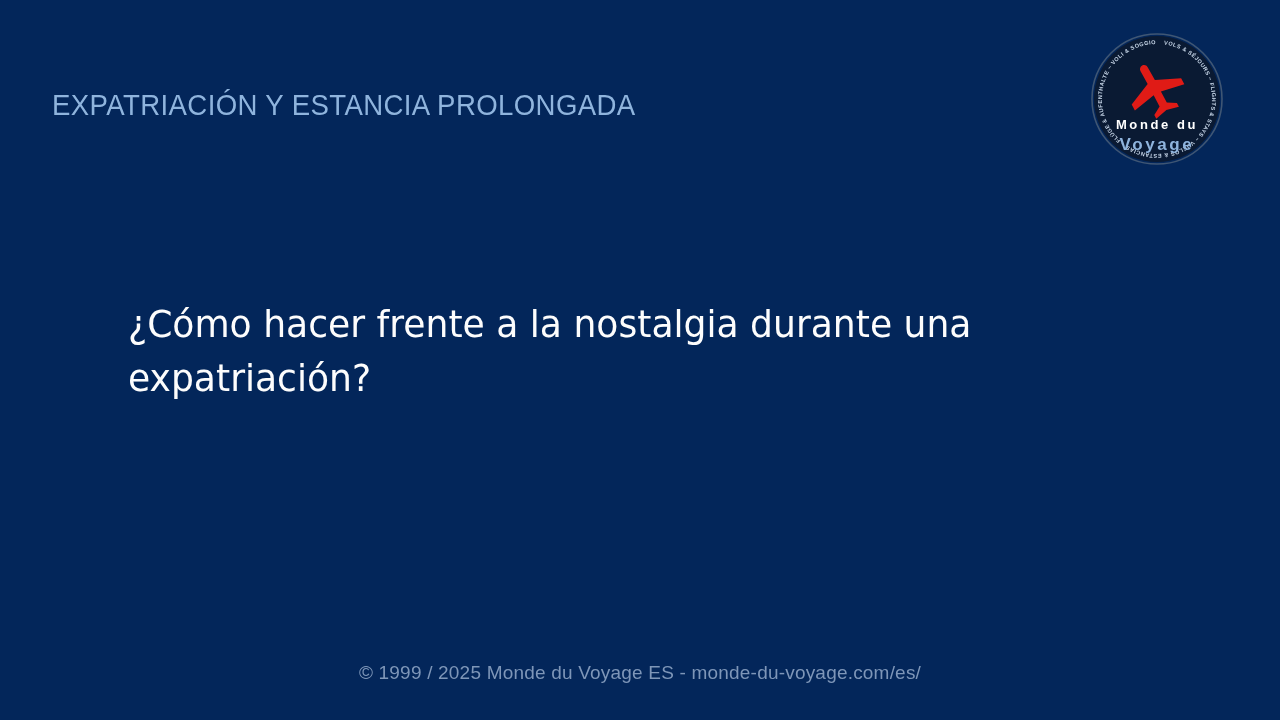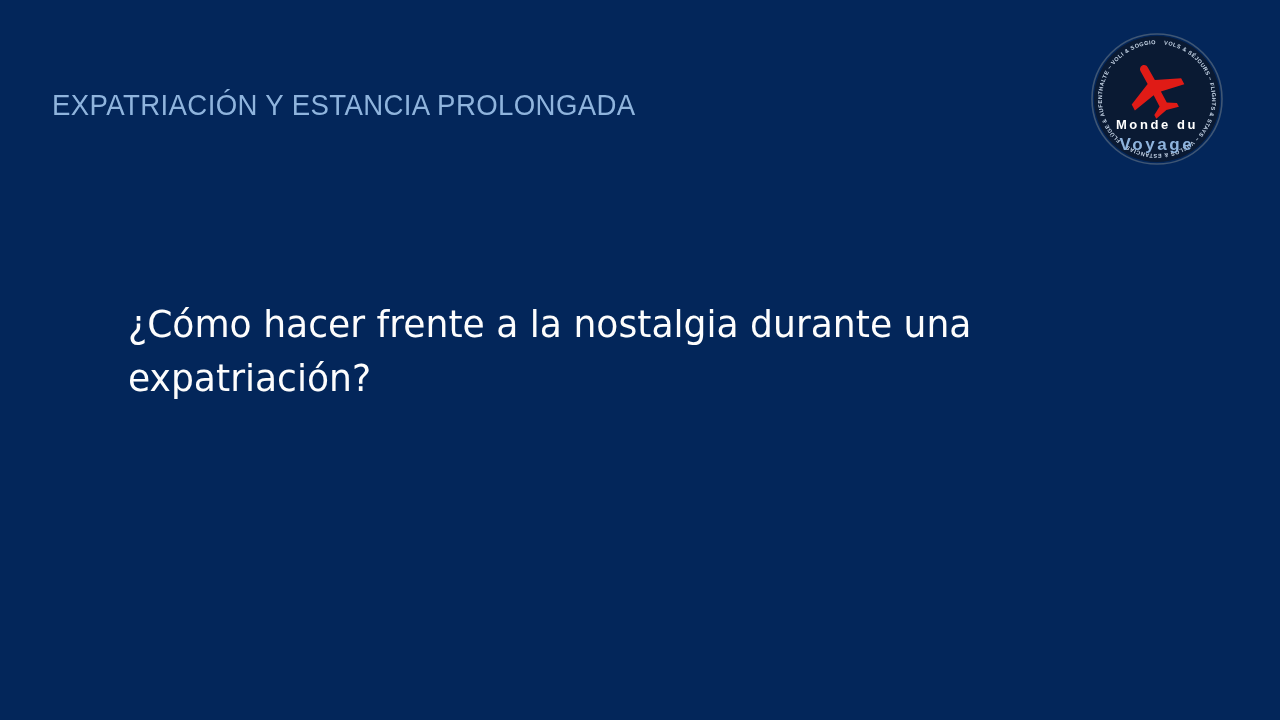--- a/index.html
+++ b/index.html
@@ -101,20 +101,21 @@
 </style>
 </head>
 <body>
 
 <div id="slide">
 
   <div id="eyebrow">EXPATRIACIÓN Y ESTANCIA PROLONGADA</div>
 
   <div id="main-question">¿Cómo hacer frente a la nostalgia durante una expatriación?</div>
 
+  <div id="footer">© 1999 / 2025 Monde du Voyage ES - monde-du-voyage.com/es/</div>
 
   <div id="logo">
     <svg viewBox="0 0 134 146" xmlns="http://www.w3.org/2000/svg">
       <defs>
         <path id="circlePath" d="M 67,16 a 55,55 0 1,1 -0.1,0" fill="none"></path>
       </defs>
 
       <circle cx="67" cy="71" r="65" fill="none" stroke="#3f5674" stroke-width="1.6"></circle>
 
       <circle cx="67" cy="71" r="63" fill="#0a1a33"></circle>

